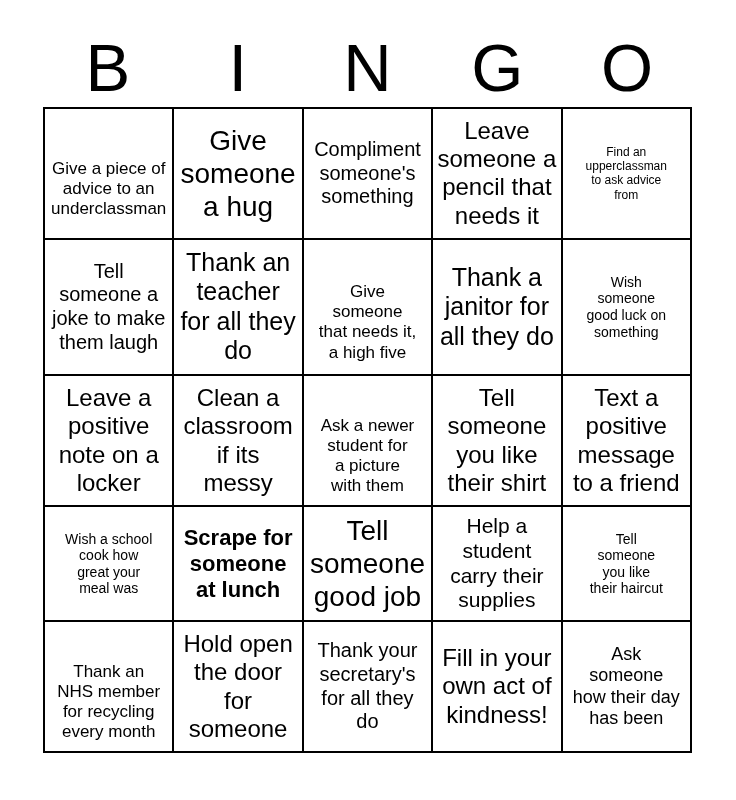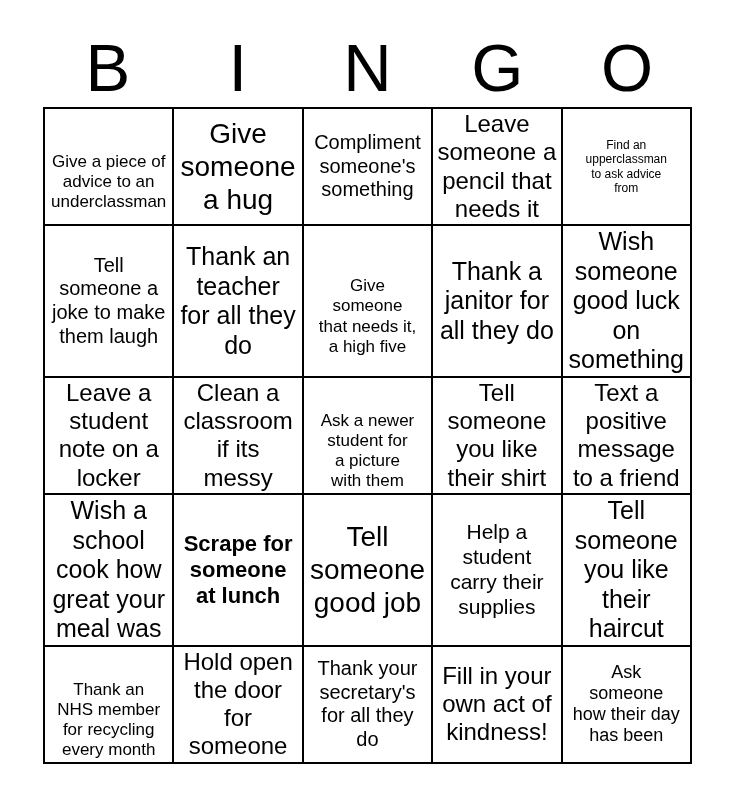--- a/index.html
+++ b/index.html
@@ -47,21 +47,21 @@
     padding: 1px;
     background: #ffffff;
   }
   .cell-text {
     white-space: pre-line;
     line-height: 1.18;
   }
   .fs16 { font-size: 12px; }
   .fs17 { font-size: 17px; margin-top: 31px; }
   .fs18 { font-size: 18px; text-align: center; }
-  .fs19 { font-size: 25px; }
+  .fs19 { font-size: 14px; }
   .fs20 { font-size: 20px; }
   .fs21 { font-size: 21px; }
   .fs22 { font-size: 22px; font-weight: bold; }
   .fs24 { font-size: 24px; }
   .fs25 { font-size: 25px; }
   .fs28 { font-size: 28px; }
 </style>
 </head>
 <body>
 
@@ -133,21 +133,21 @@
         <td>
             <div class="cell-text fs19">Wish
 someone
 good luck on
 something</div>
           </td>
       </tr>
       <tr>
         <td>
             <div class="cell-text fs24">Leave a
-student
+positive
 note on a
 locker</div>
           </td>
         <td>
             <div class="cell-text fs24">Clean a
 classroom
 if its
 messy</div>
           </td>
         <td>

